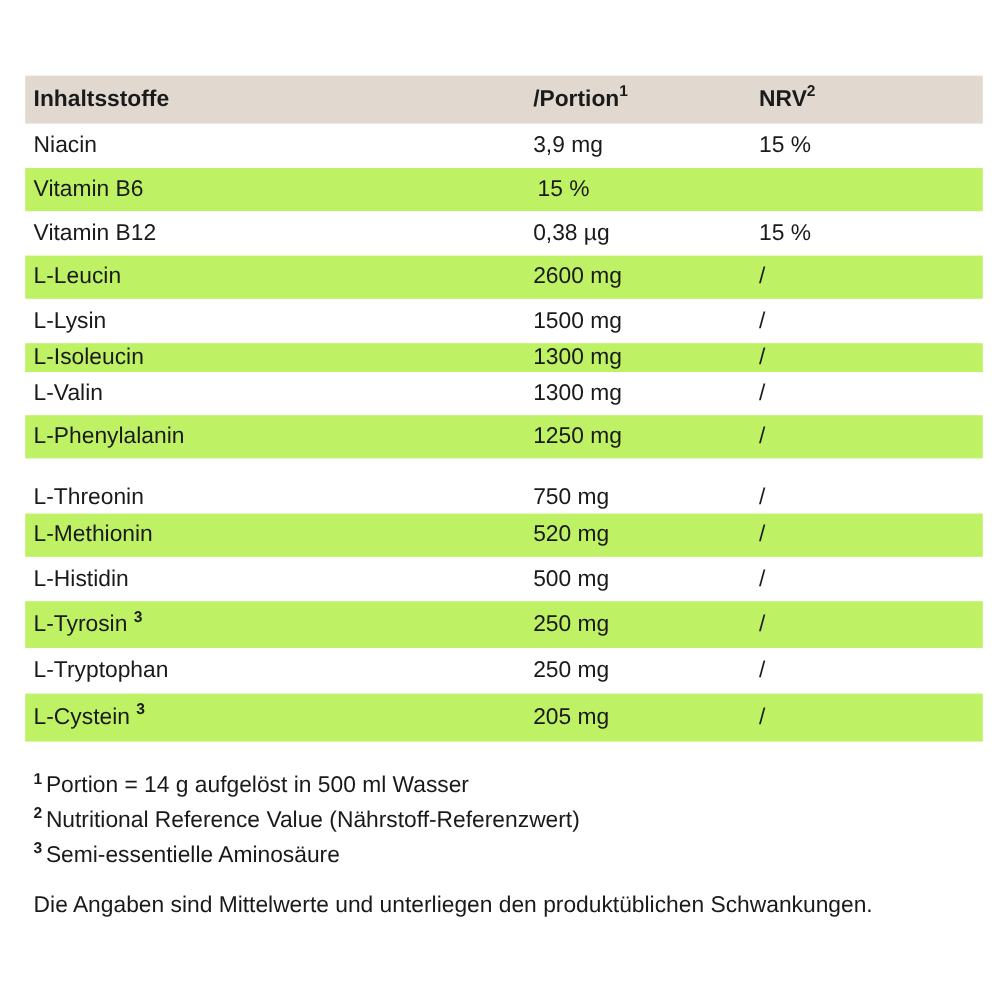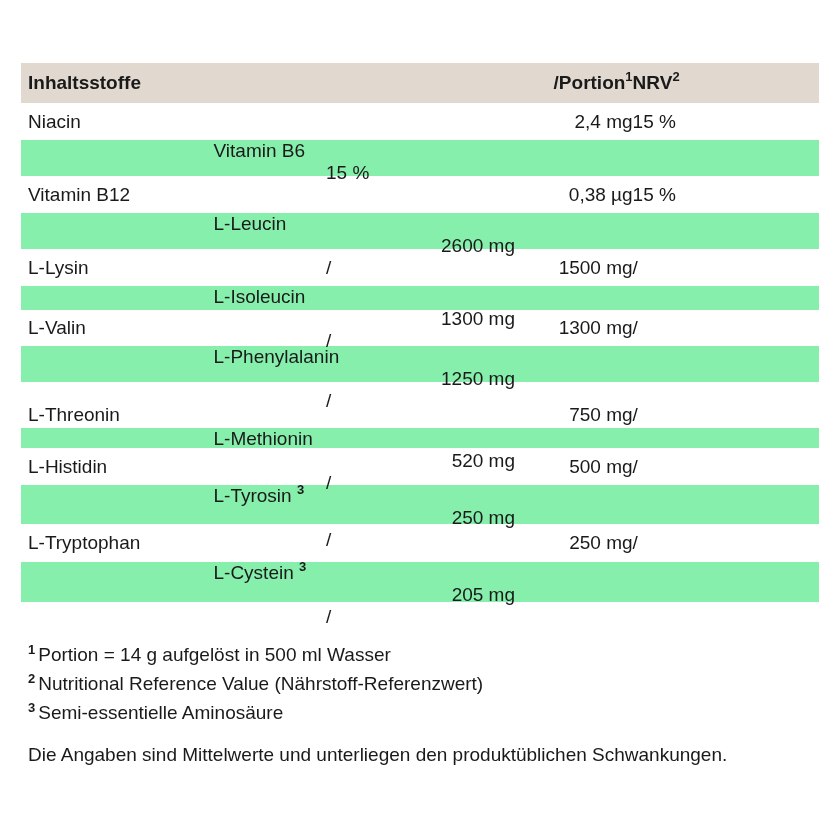--- a/index.html
+++ b/index.html
@@ -3,44 +3,44 @@
 <meta charset="utf-8">
 <style>
   html, body { margin: 0; padding: 0; background: #ffffff; }
   body {
     width: 840px; height: 840px; position: relative; overflow: hidden;
     font-family: "Liberation Sans", sans-serif; color: #1a1a1a;
   }
   .table { position: absolute; left: 21px; top: 63px; width: 798px; }
   .row { display: flex; align-items: center; font-size: 19px; box-sizing: border-box; }
   .row.header { background: #e1d9cf; height: 40px; font-weight: bold; font-size: 19px; }
-  .row.shade { background: #86efac; flex-direction: column; }
+  .row.shade { background: #bef264; }
   .c-name { width: 420px; padding-left: 7px; }
-  .c-portion { width: 190px; text-align: right; }
+  .c-portion { width: 190px; }
   .c-nrv { width: 181px; text-align: left; padding-right: 7px; }
   sup { font-size: 13px; font-weight: bold; vertical-align: 0; position: relative; top: -8px; }
   .header sup { top: -8px; }
   .footnotes { position: absolute; left: 28px; top: 640px; font-size: 19px; }
   .fn { height: 29px; line-height: 29px; }
   .fn sup { top: -7px; margin-right: 3px; }
   .disclaimer { position: absolute; left: 28px; top: 744px; font-size: 19px; }
 </style>
 </head>
 <body>
 
 <div class="table">
   <div class="row header">
     <div class="c-name"><span>Inhaltsstoffe</span></div>
     <div class="c-portion"><span>/Portion</span><sup>1</sup></div>
     <div class="c-nrv"><span>NRV</span><sup>2</sup></div>
   </div>
 
   <div class="row" style="height:37px">
     <div class="c-name">Niacin</div>
-    <div class="c-portion">2,4 mg</div>
+    <div class="c-portion">3,9 mg</div>
     <div class="c-nrv">15 %</div>
   </div>
   <div class="row shade" style="height:36px">
     <div class="c-name">Vitamin B6</div>
     <div class="c-nrv">15 %</div>
   </div>
   <div class="row" style="height:37px">
     <div class="c-name">Vitamin B12</div>
     <div class="c-portion">0,38 µg</div>
     <div class="c-nrv">15 %</div>
@@ -68,21 +68,21 @@
   <div class="row shade" style="height:36px">
     <div class="c-name">L-Phenylalanin</div>
     <div class="c-portion">1250 mg</div>
     <div class="c-nrv">/</div>
   </div>
   <div class="row" style="height:46px; align-items:flex-start; padding-top:22px">
     <div class="c-name">L-Threonin</div>
     <div class="c-portion">750 mg</div>
     <div class="c-nrv">/</div>
   </div>
-  <div class="row shade" style="height:20px">
+  <div class="row shade" style="height:36px">
     <div class="c-name">L-Methionin</div>
     <div class="c-portion">520 mg</div>
     <div class="c-nrv">/</div>
   </div>
   <div class="row" style="height:37px">
     <div class="c-name">L-Histidin</div>
     <div class="c-portion">500 mg</div>
     <div class="c-nrv">/</div>
   </div>
   <div class="row shade" style="height:39px">

